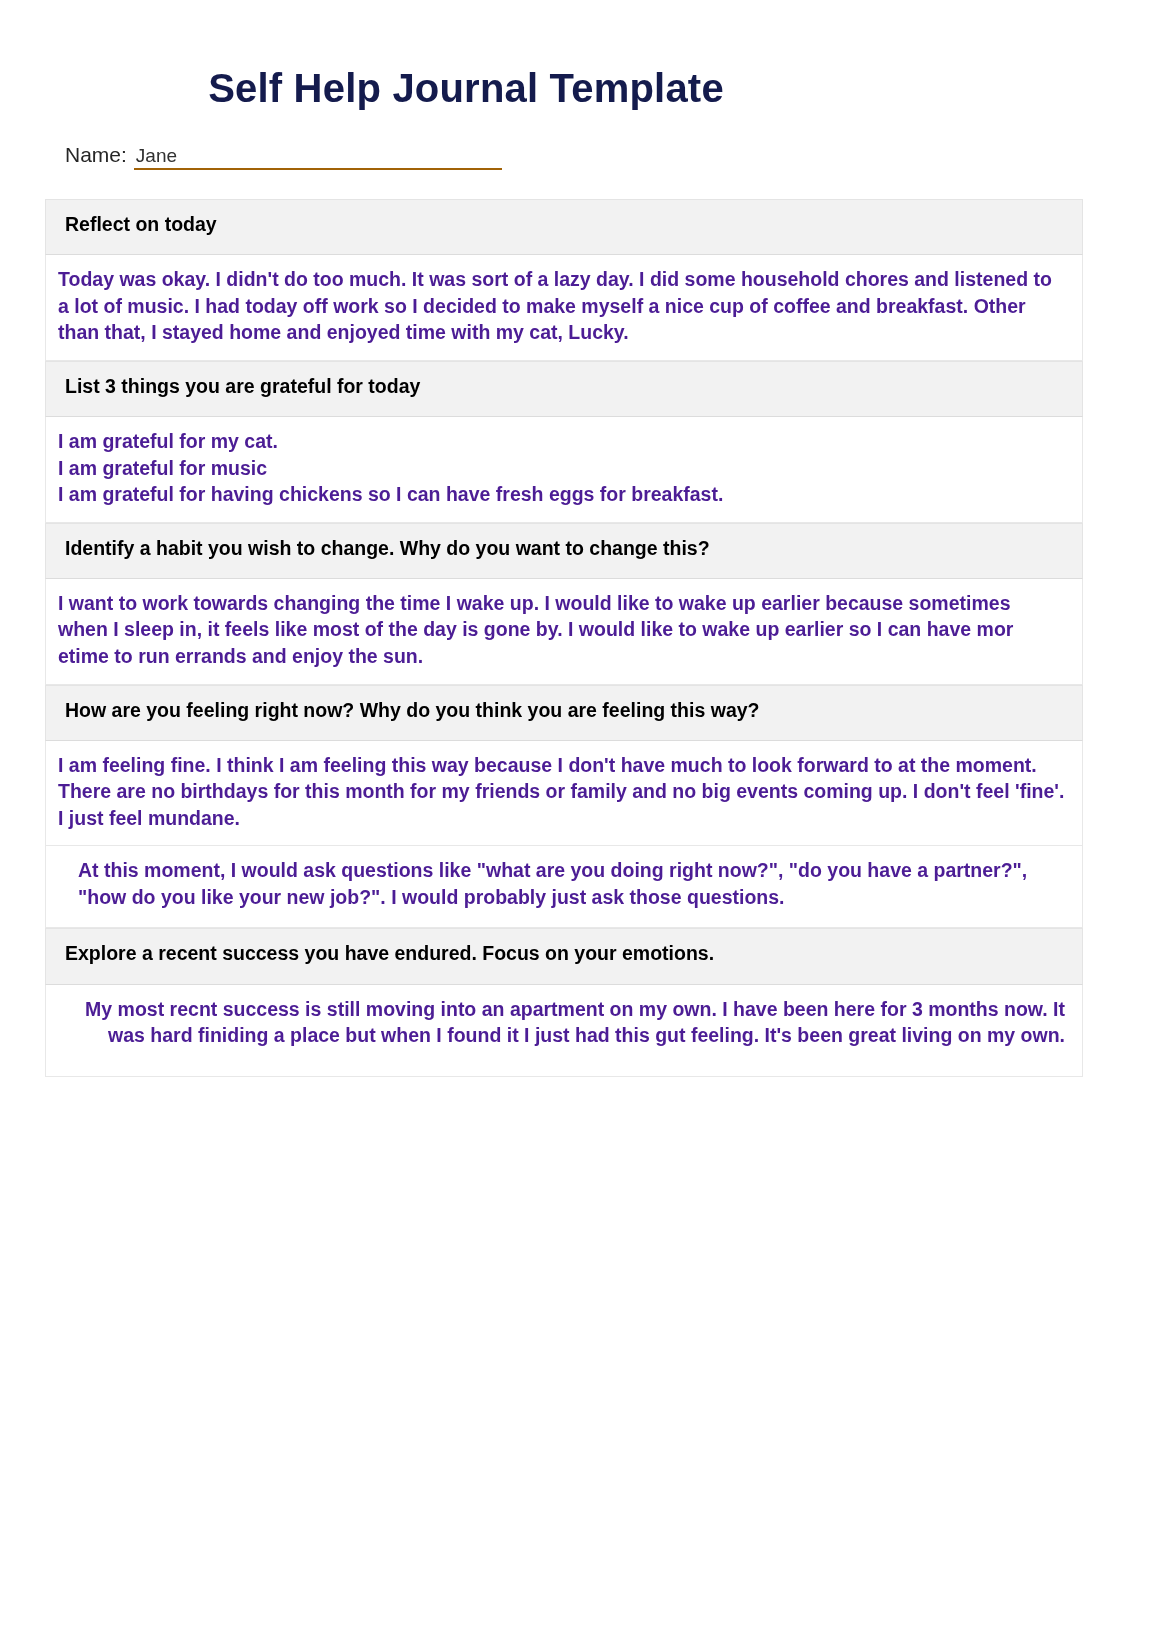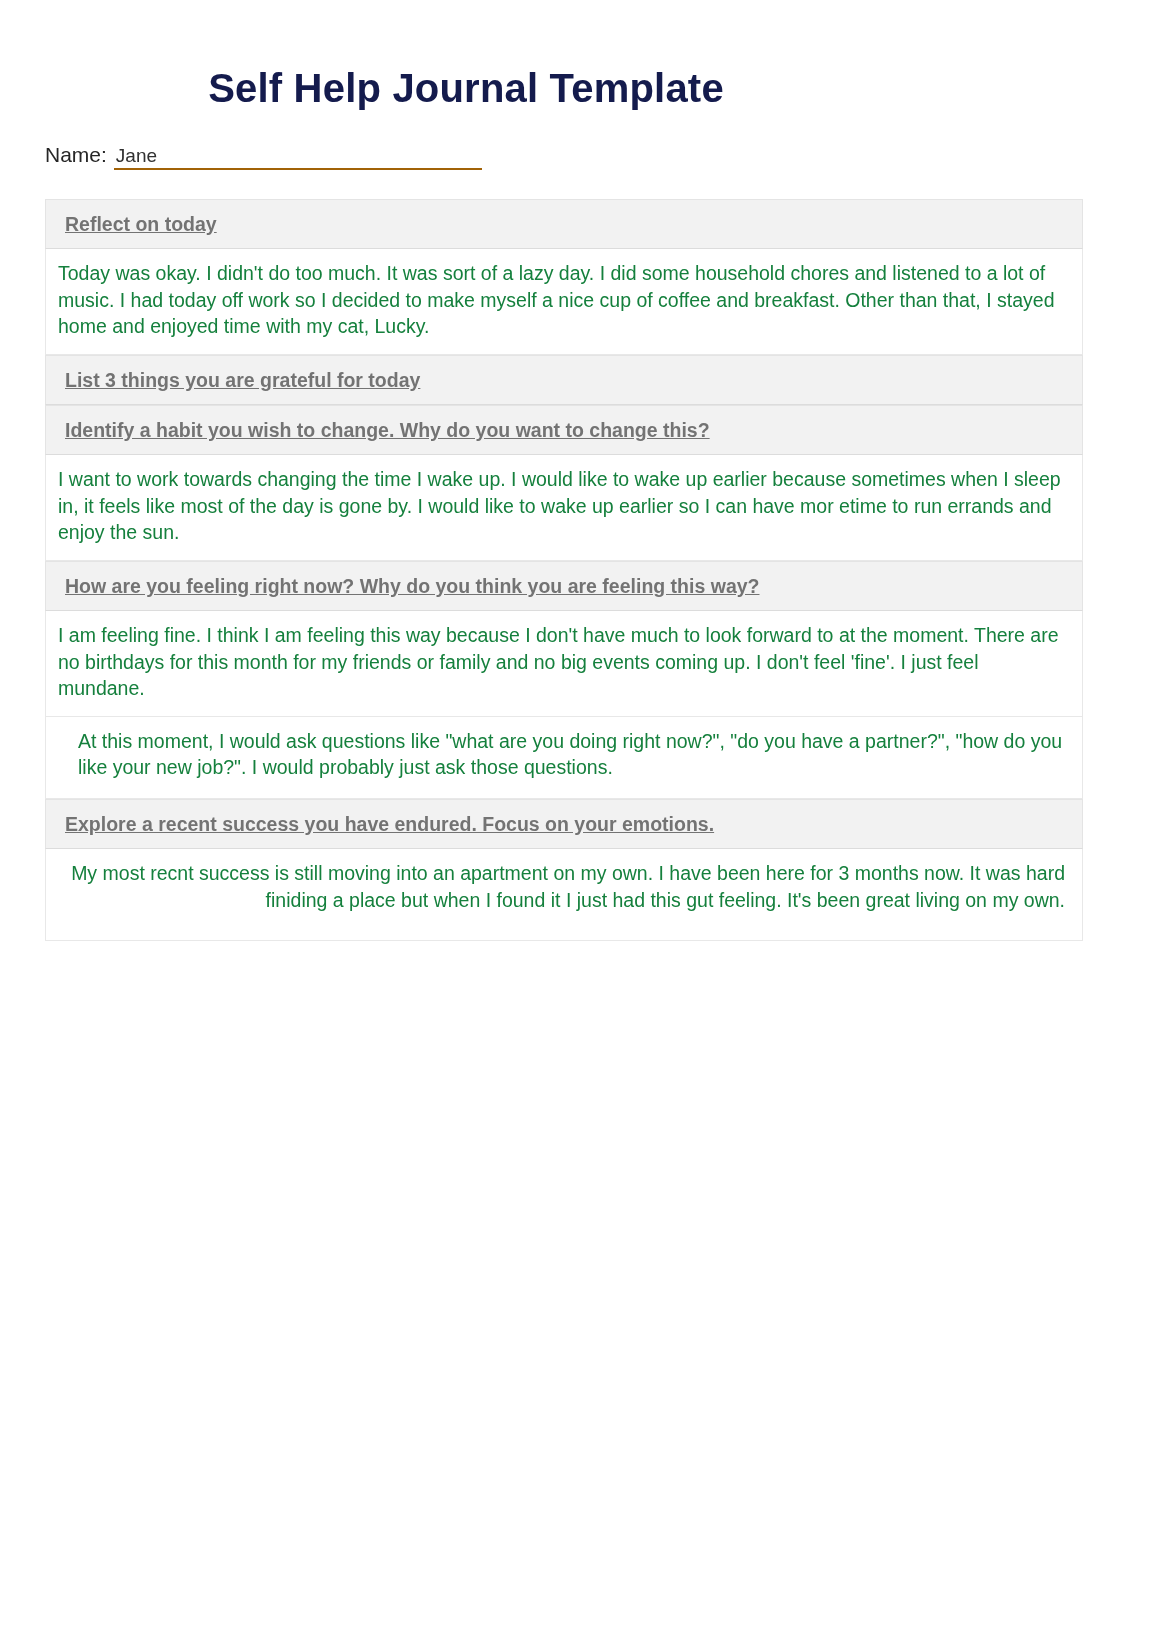--- a/index.html
+++ b/index.html
@@ -44,20 +44,21 @@
     margin: 0;
     padding-left: 45px;
     padding-top: 32px;
     font-size: 21px;
     color: #2b2b2b;
   }
   .name-label {
     font-size: 21px;
     color: #262626;
     white-space: nowrap;
+    margin-left: 20px;
   }
   .name-value-wrap {
     border-bottom: 2px solid #a16207;
     width: 368px;
     margin-left: 7px;
     padding-bottom: 1px;
     line-height: 1.1;
   }
   .name-value {
     font-size: 19px;
@@ -75,37 +76,37 @@
     margin: 0 auto 0 45px;
     box-sizing: border-box;
   }
   .section + .section {
   }
   .section-header {
     background: #f2f2f2;
     border: 1px solid #e4e4e4;
     border-bottom: 1px solid #dcdcdc;
     box-sizing: border-box;
-    padding: 13px 0 12px 19px;
+    padding: 13px 0 18px 19px;
     font-size: 19.5px;
     font-weight: bold;
-    color: #737373;
+    color: #000000;
     line-height: 1.2;
-    text-decoration: underline;
   }
   .section-body {
     background: #ffffff;
     border: 1px solid #e8e8e8;
     border-top: none;
     box-sizing: border-box;
     padding: 11px 17px 14px 12px;
     font-size: 19.5px;
     line-height: 1.36;
-    color: #15803d;
+    color: #4c1d95;
     min-height: 96px;
+    font-weight: bold;
   }
   .body-lines {
     white-space: pre-line;
   }
 
   .sec-reflect .section-body { min-height: 96px; }
   .sec-grateful .section-body { min-height: 98px; }
   .sec-habit .section-body { min-height: 96px; }
   .sec-feeling .section-body { min-height: 96px; }
   .sec-letter .section-body { min-height: 82px; padding-left: 32px; }
@@ -127,20 +128,23 @@
 
   <div class="sections">
 
     <div class="section sec-reflect">
       <div class="section-header">Reflect on today</div>
       <div class="section-body body-lines">Today was okay. I didn't do too much. It was sort of a lazy day. I did some household chores and listened to a lot of music. I had today off work so I decided to make myself a nice cup of coffee and breakfast. Other than that, I stayed home and enjoyed time with my cat, Lucky.</div>
     </div>
 
     <div class="section sec-grateful">
       <div class="section-header">List 3 things you are grateful for today</div>
+      <div class="section-body body-lines">I am grateful for my cat.
+I am grateful for music
+I am grateful for having chickens so I can have fresh eggs for breakfast.</div>
     </div>
 
     <div class="section sec-habit">
       <div class="section-header">Identify a habit you wish to change. Why do you want to change this?</div>
       <div class="section-body body-lines">I want to work towards changing the time I wake up. I would like to wake up earlier because sometimes when I sleep in, it feels like most of the day is gone by. I would like to wake up earlier so I can have mor etime to run errands and enjoy the sun.</div>
     </div>
 
     <div class="section sec-feeling">
       <div class="section-header">How are you feeling right now? Why do you think you are feeling this way?</div>
       <div class="section-body body-lines">I am feeling fine. I think I am feeling this way because I don't have much to look forward to at the moment. There are no birthdays for this month for my friends or family and no big events coming up. I don't feel 'fine'. I just feel mundane.</div>

